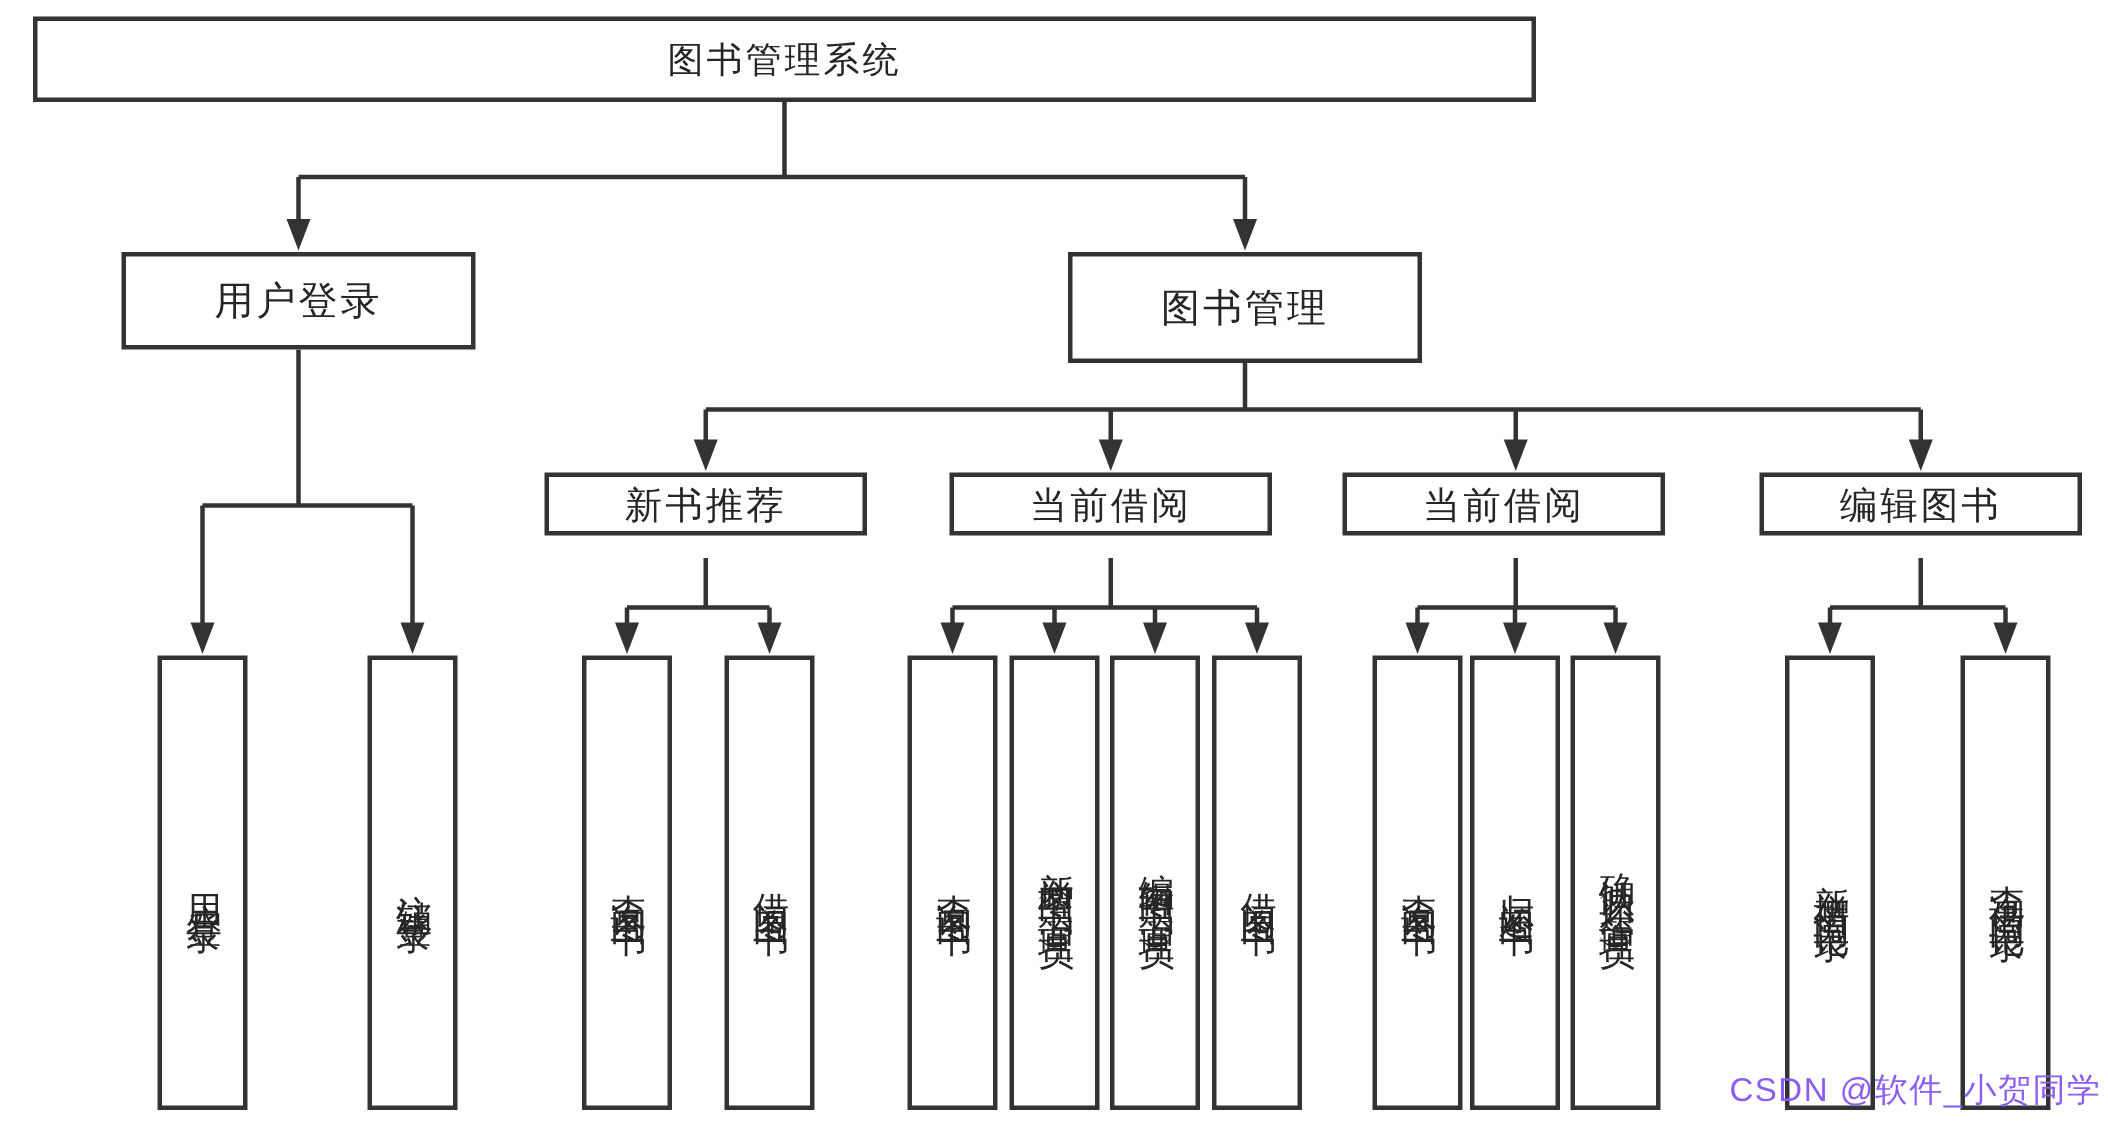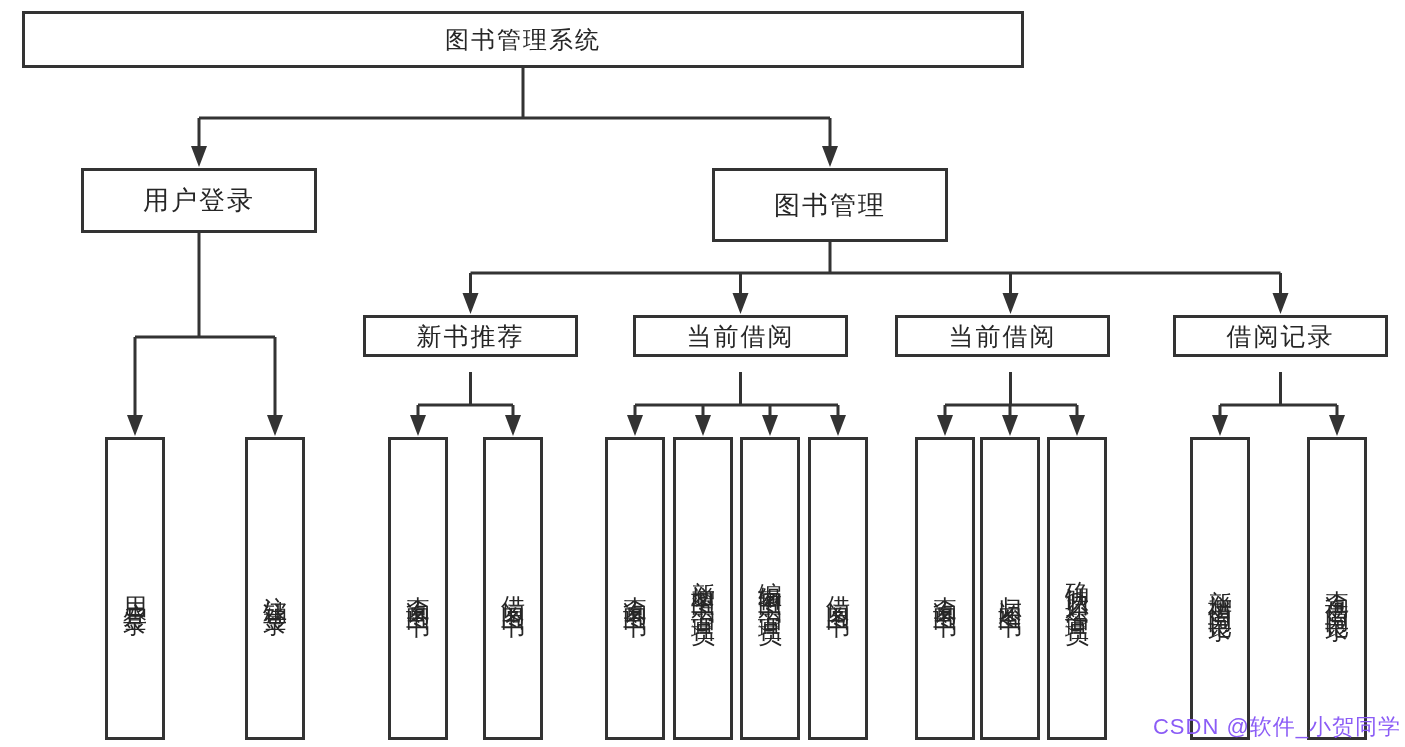--- a/index.html
+++ b/index.html
@@ -98,21 +98,21 @@
   </svg>
 
   <div class="box h b-root">图书管理系统</div>
 
   <div class="box h b-login">用户登录</div>
   <div class="box h b-mgmt">图书管理</div>
 
   <div class="box h l3 b-rec">新书推荐</div>
   <div class="box h l3 b-borrow">当前借阅</div>
   <div class="box h l3 b-current">当前借阅</div>
-  <div class="box h l3 b-records">借阅记录</div>
+  <div class="box h l3 b-records">编辑图书</div>
 
   <div class="box leaf lf1">用户登录</div>
   <div class="box leaf lf2">注销登录</div>
   <div class="box leaf lf3">查询图书</div>
   <div class="box leaf lf4">借阅图书</div>
   <div class="box leaf lf5">查询图书</div>
   <div class="box leaf lf6">新增图书（管理员）</div>
   <div class="box leaf lf7">编辑图书（管理员）</div>
   <div class="box leaf lf8">借阅图书</div>
   <div class="box leaf lf9">查询图书</div>

